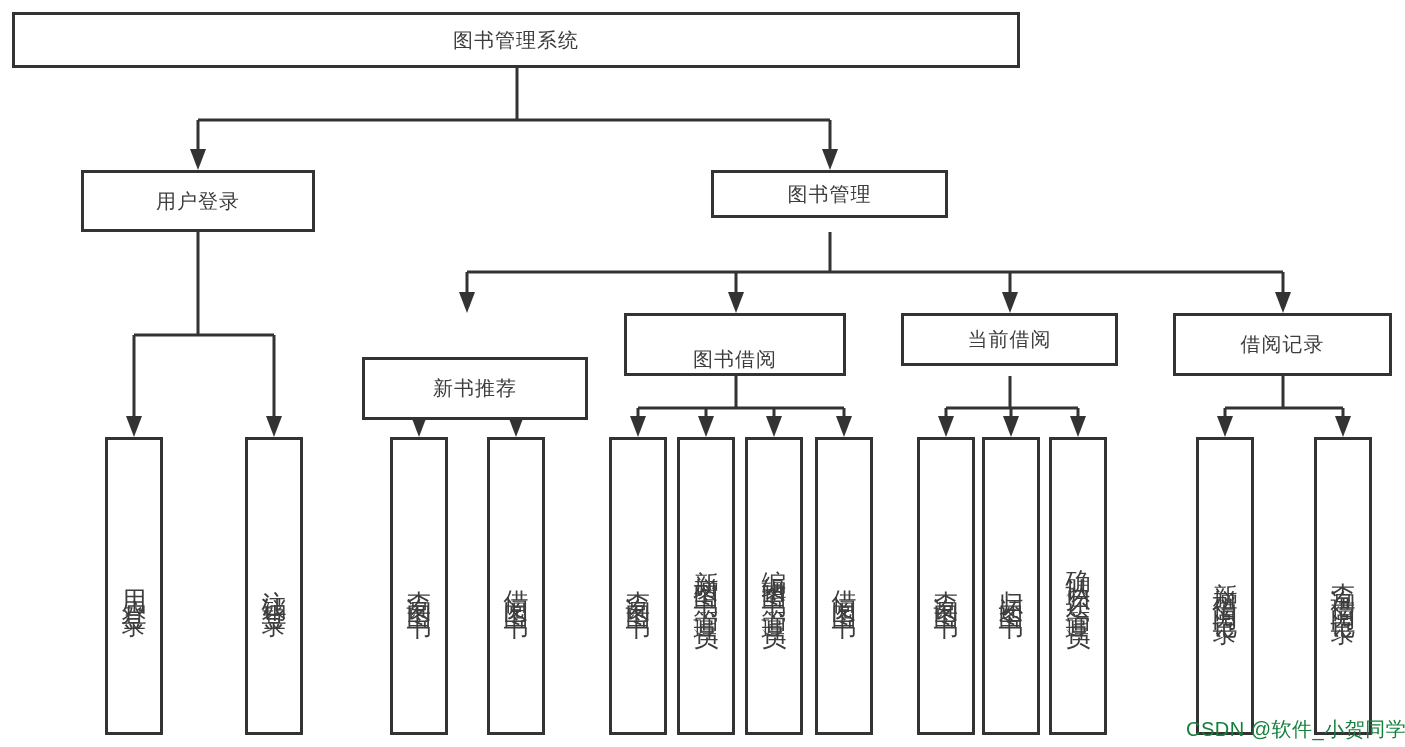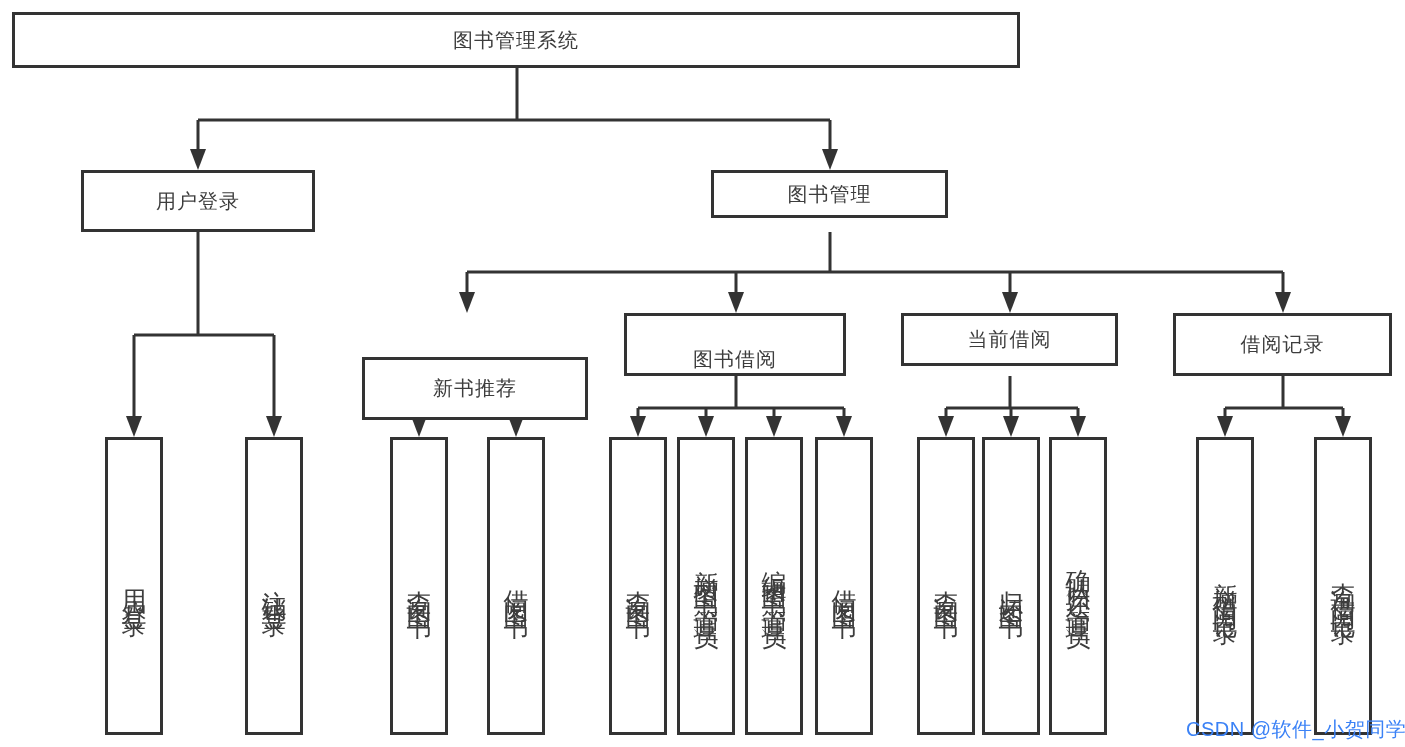--- a/index.html
+++ b/index.html
@@ -40,21 +40,21 @@
     font-size: 25px;
     line-height: 1;
     letter-spacing: 8px;
     color: #3d3d3d;
   }
   .watermark {
     position: absolute;
     left: 1186px;
     top: 716px;
     font-size: 20px;
-    color: #3b82f6;
+    color: #15803d;
     white-space: nowrap;
     z-index: 5;
     letter-spacing: 0.5px;
   }
 </style>
 </head>
 <body>
 
 <div class="stage">
 

